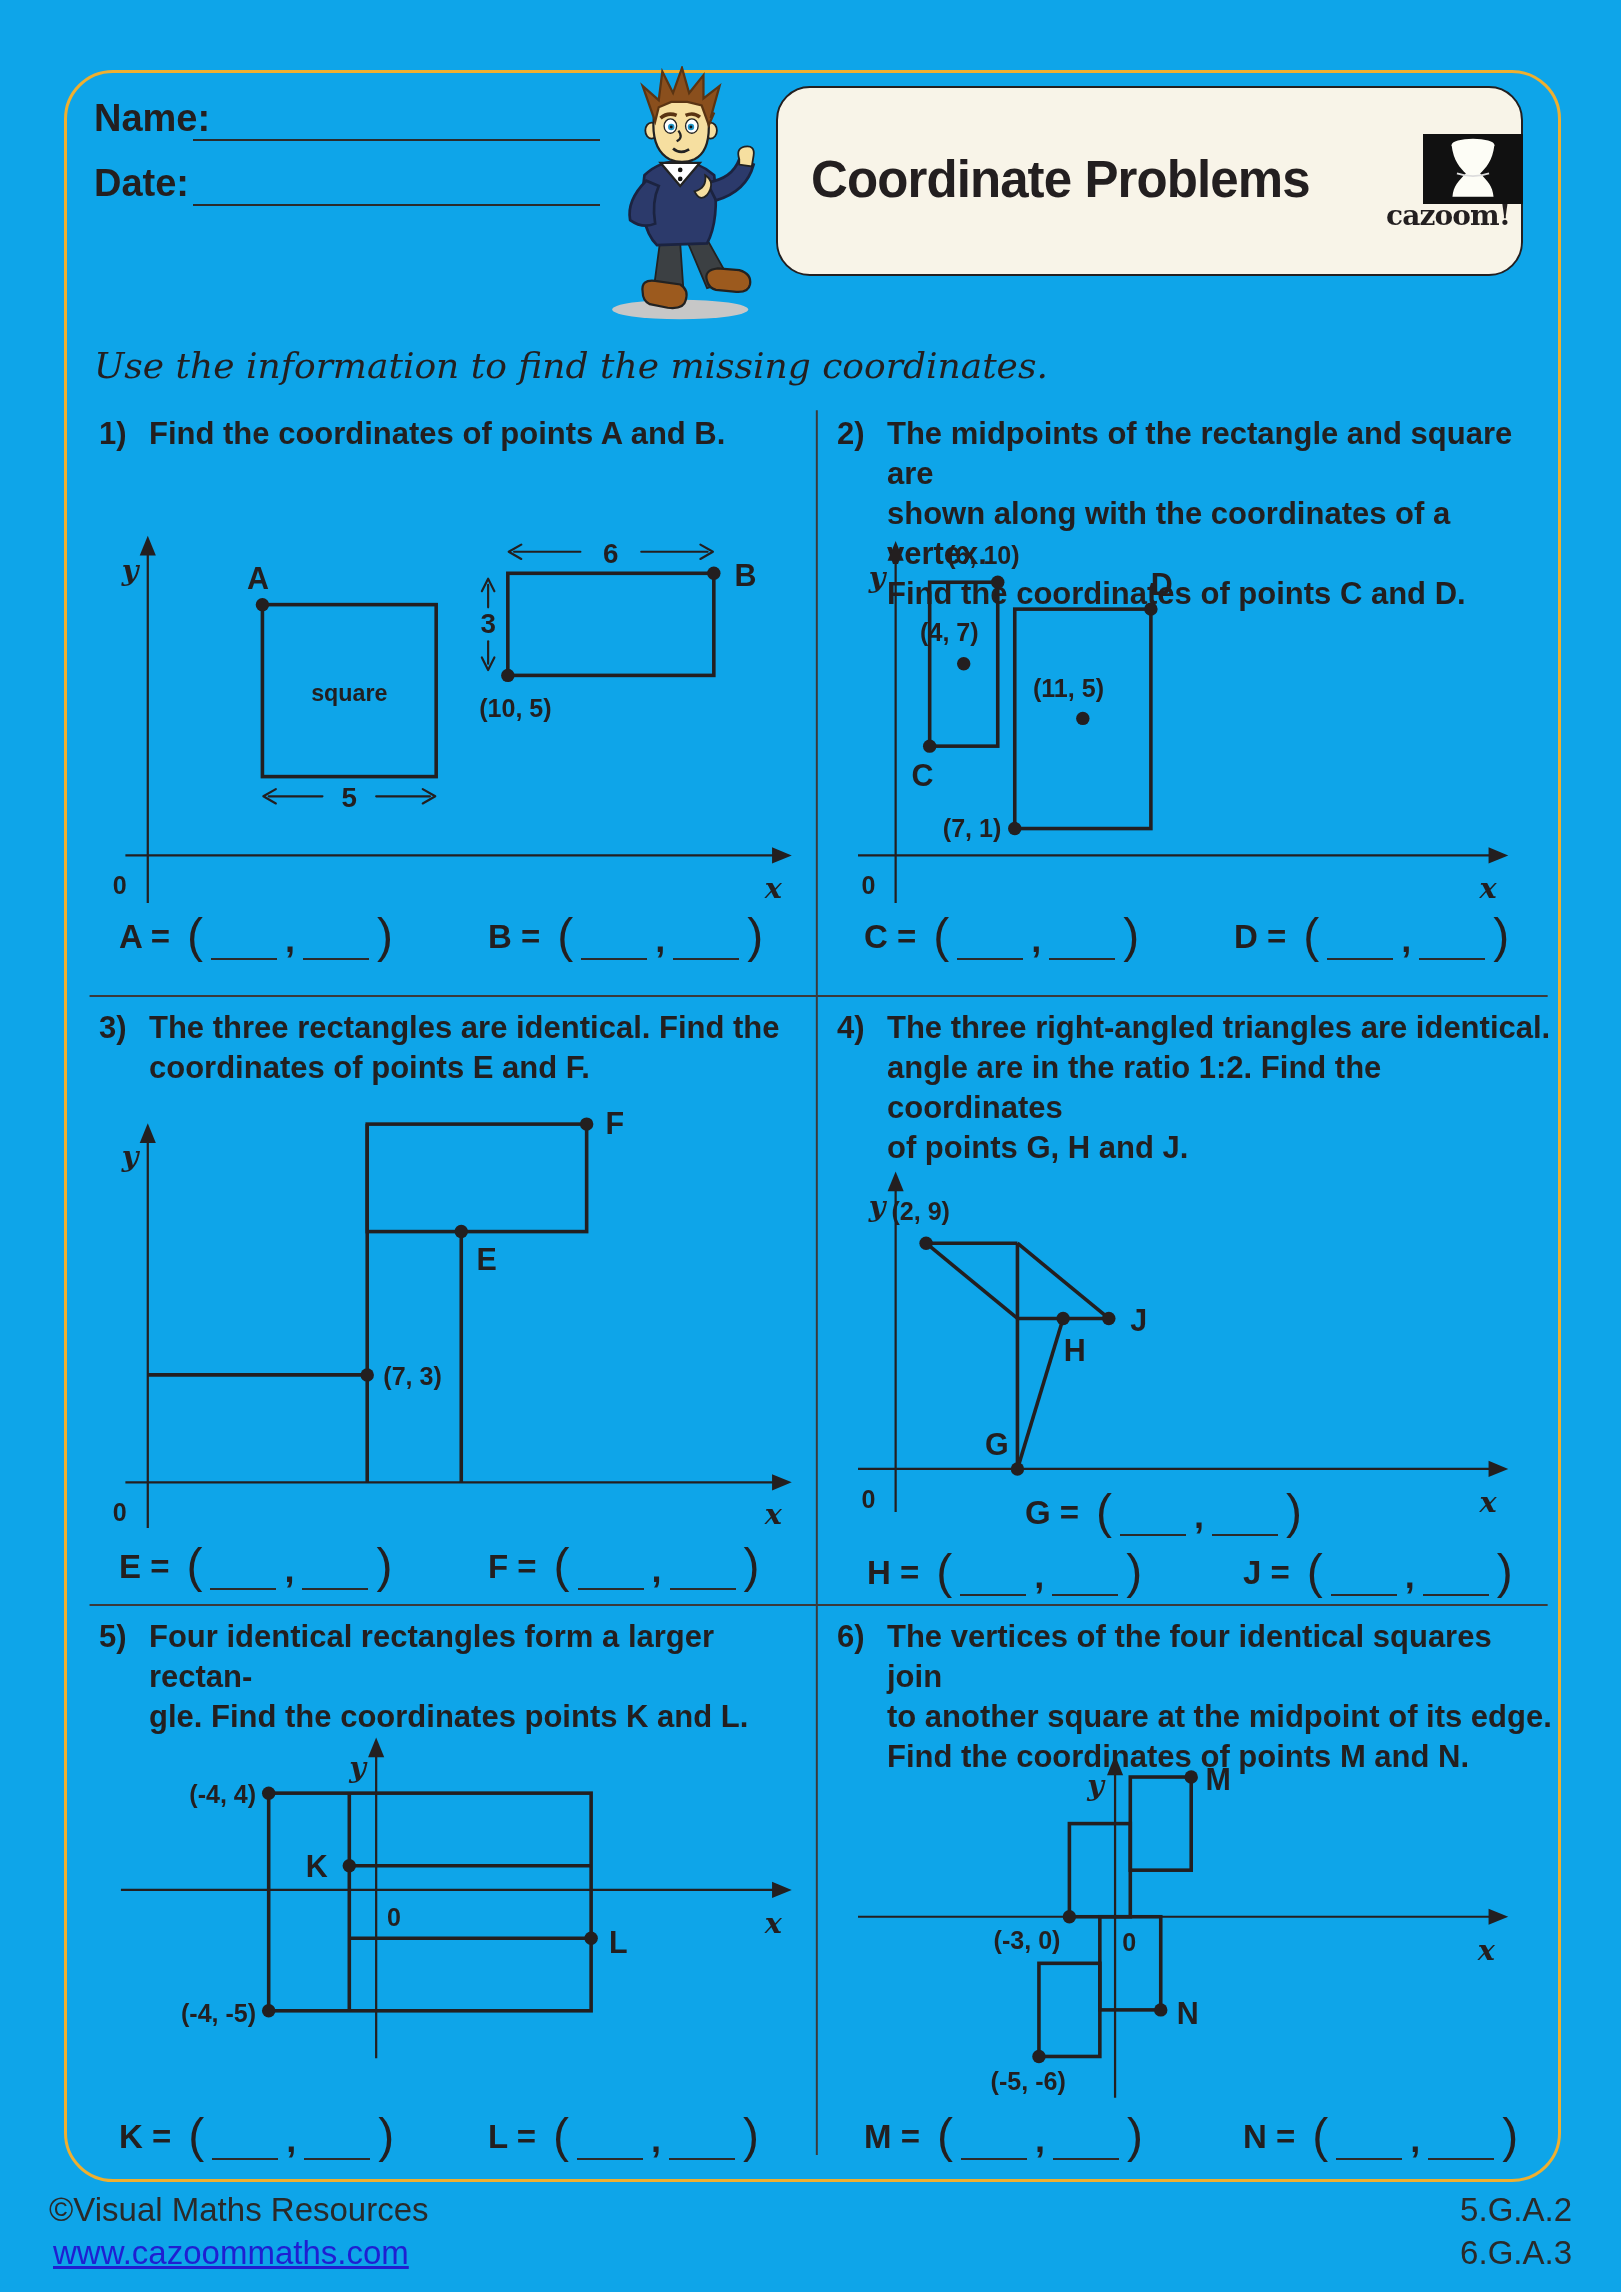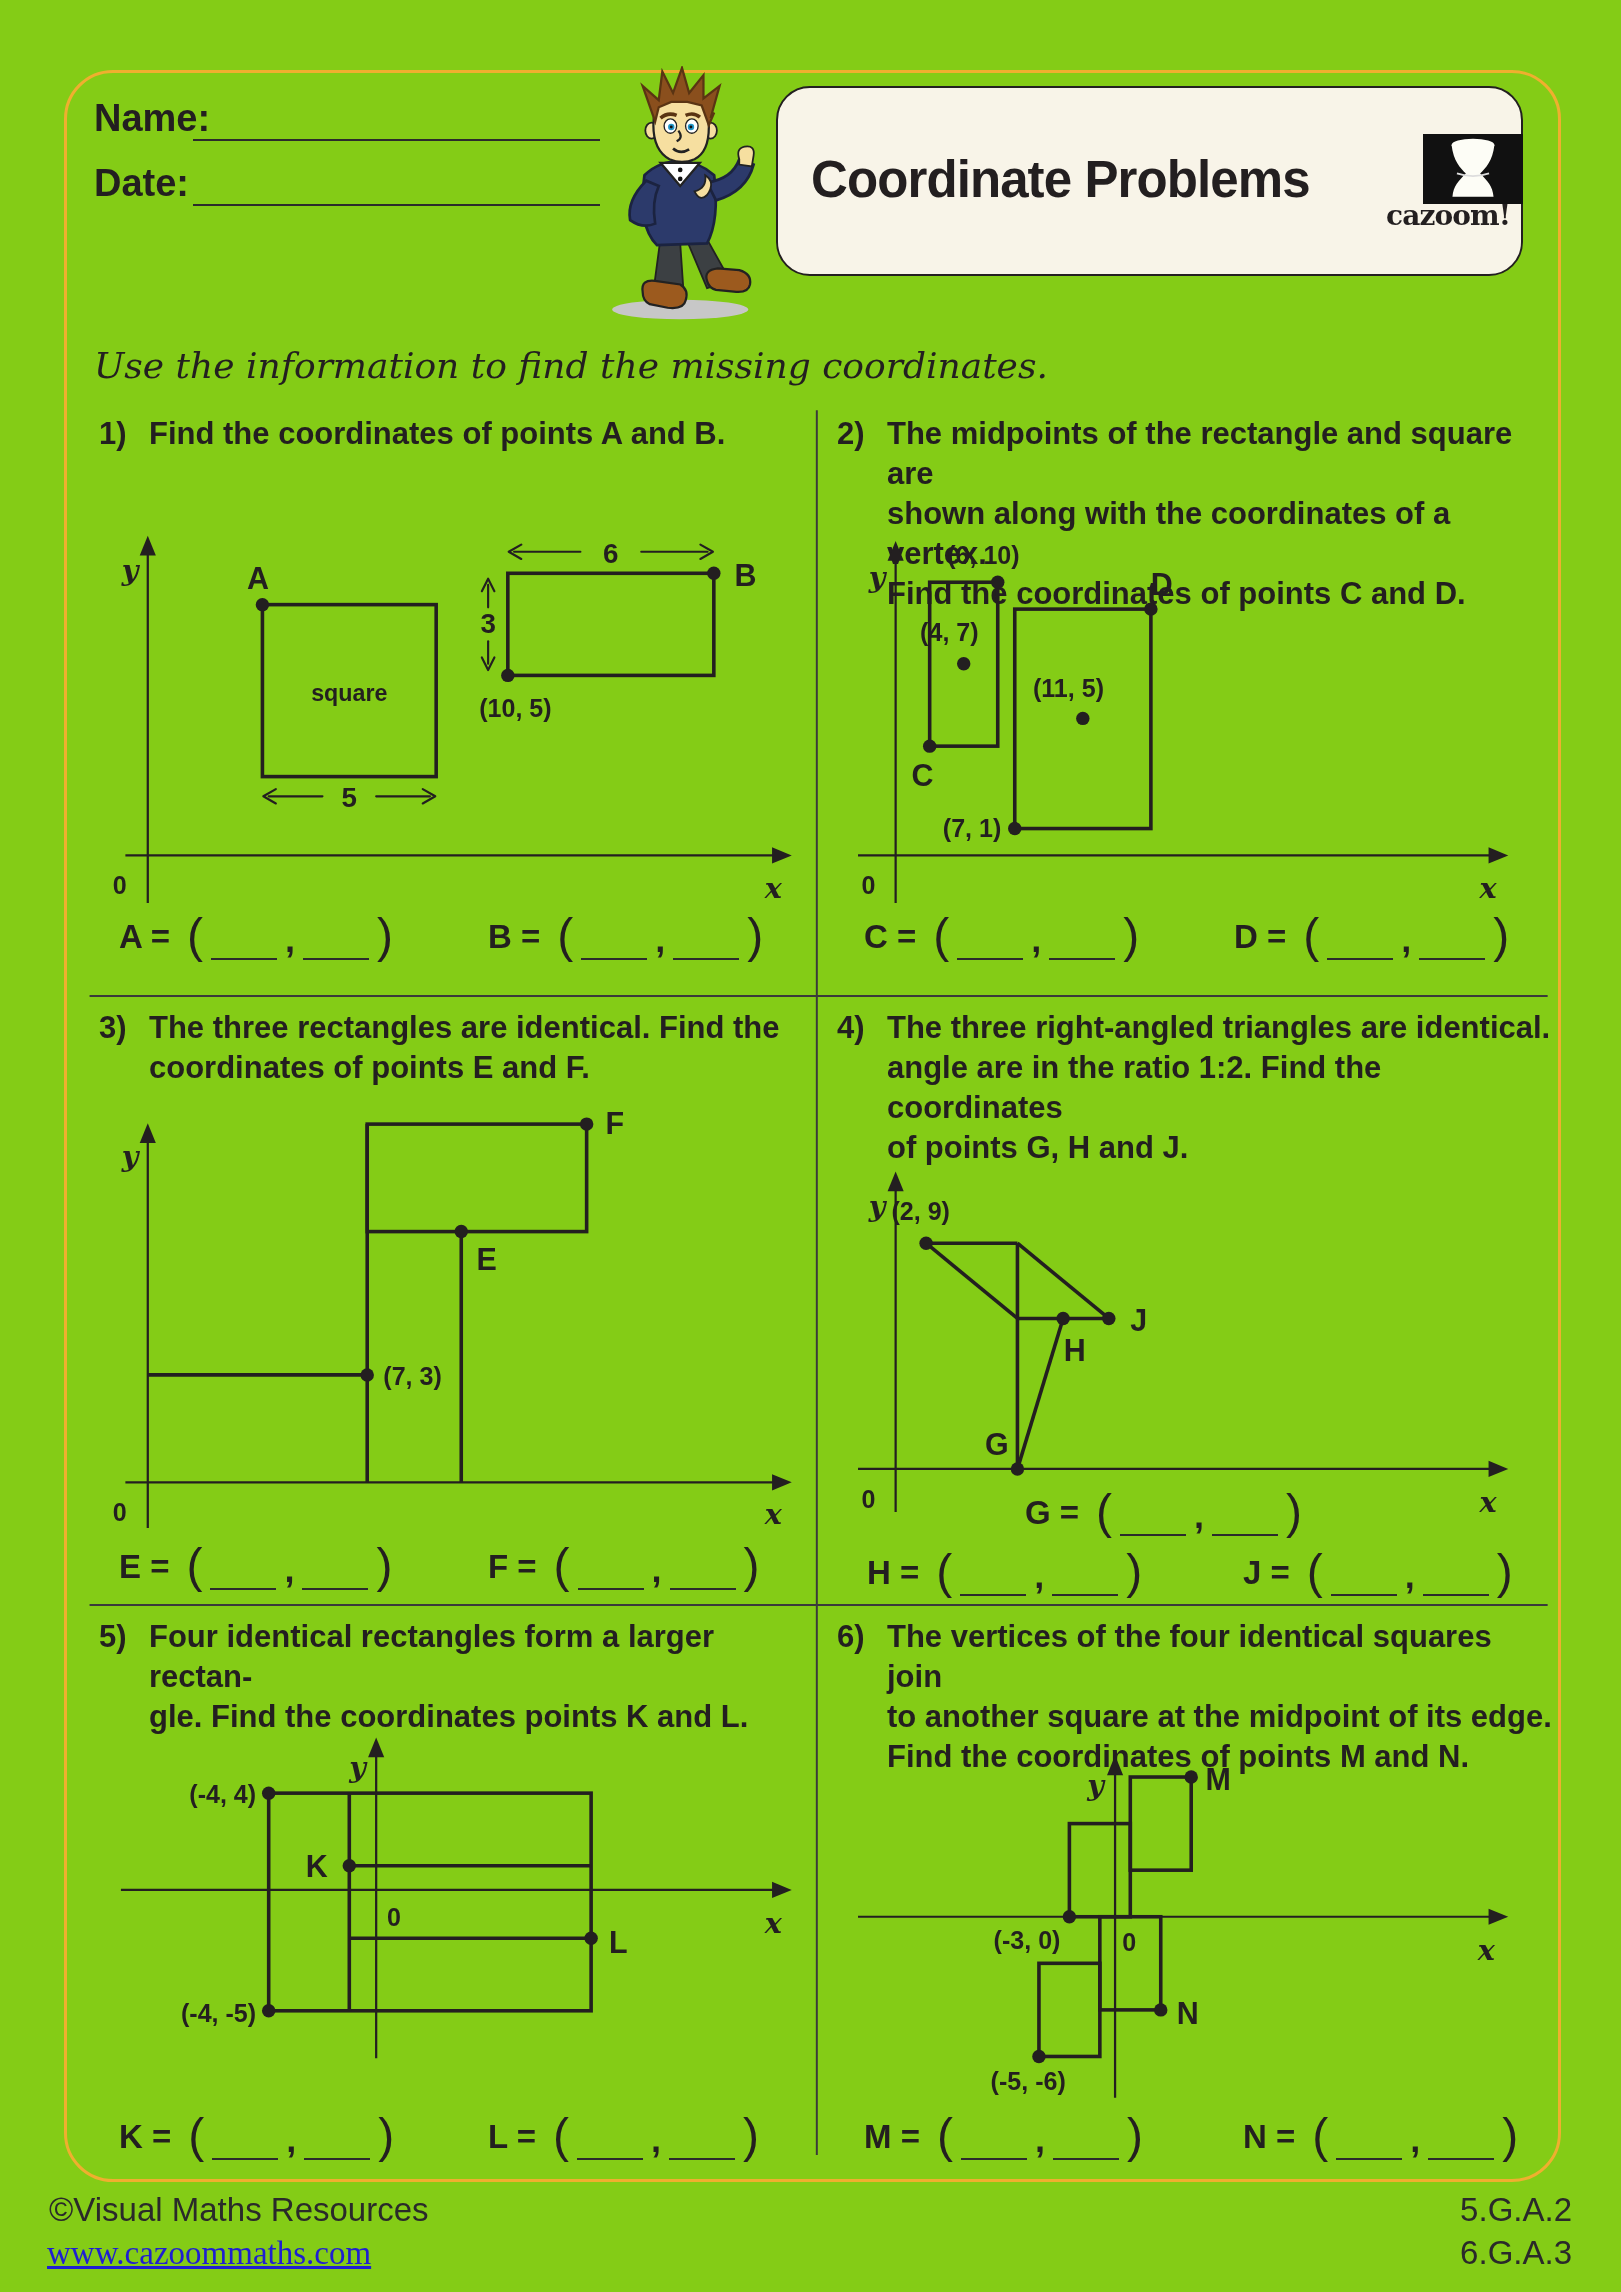--- a/index.html
+++ b/index.html
@@ -1,16 +1,16 @@
 <!DOCTYPE html>
 <html style="font-size:14.3px"><head>
 <meta charset="utf-8">
 <style>
   html,body{margin:0;padding:0;background:#ffffff;}
-  #page{position:relative;width:1622px;height:2293px;background:#84cc16;overflow:hidden;
+  #page{position:relative;width:1622px;height:2293px;background:#0ea5e9;overflow:hidden;
         font-family:"Liberation Sans",sans-serif;color:#231f20;}
   
   #border-frame{position:absolute;left:64px;top:70px;width:1491px;height:2106px;
         border:3.6px solid #efaf2f;border-radius:49px;}
   
   .hdr-label{position:absolute;font:700 38px/1 "Liberation Sans",sans-serif;}
   .uline{position:absolute;border-bottom:2.7px solid #2b2b2b;height:0;}
   #title-box{position:absolute;left:776px;top:86px;width:747px;height:190px;
         background:#f8f4e8;border:2.7px solid #231f20;border-radius:34px;box-sizing:border-box;}
   #page-title{position:absolute;left:811px;top:154px;font:700 51px/1 "Liberation Sans",sans-serif;
@@ -416,18 +416,18 @@
   <div class="ans" style="left:1243px;top:2112px;">
     <span class="al">N =</span>
       <span class="pr">(</span>
       <span class="blank"></span>
       <span class="cm">,</span>
       <span class="blank"></span>
       <span class="pr">)</span>
   </div>
 
   <div class="foot" style="left:49px;top:2192px;">©Visual Maths Resources</div>
-  <a class="foot" id="foot-url" style="left:47px;top:2235px;position:absolute;font-family:Liberation Serif, serif;">www.cazoommaths.com</a>
+  <a class="foot" id="foot-url" style="left:53px;top:2235px;position:absolute;">www.cazoommaths.com</a>
   <div class="foot" style="left:1343px;top:2192px;width:229px;text-align:right;">5.G.A.2</div>
   <div class="foot" style="left:1343px;top:2235px;width:229px;text-align:right;">6.G.A.3</div>
 
 </div>
 
 
 </body></html>

